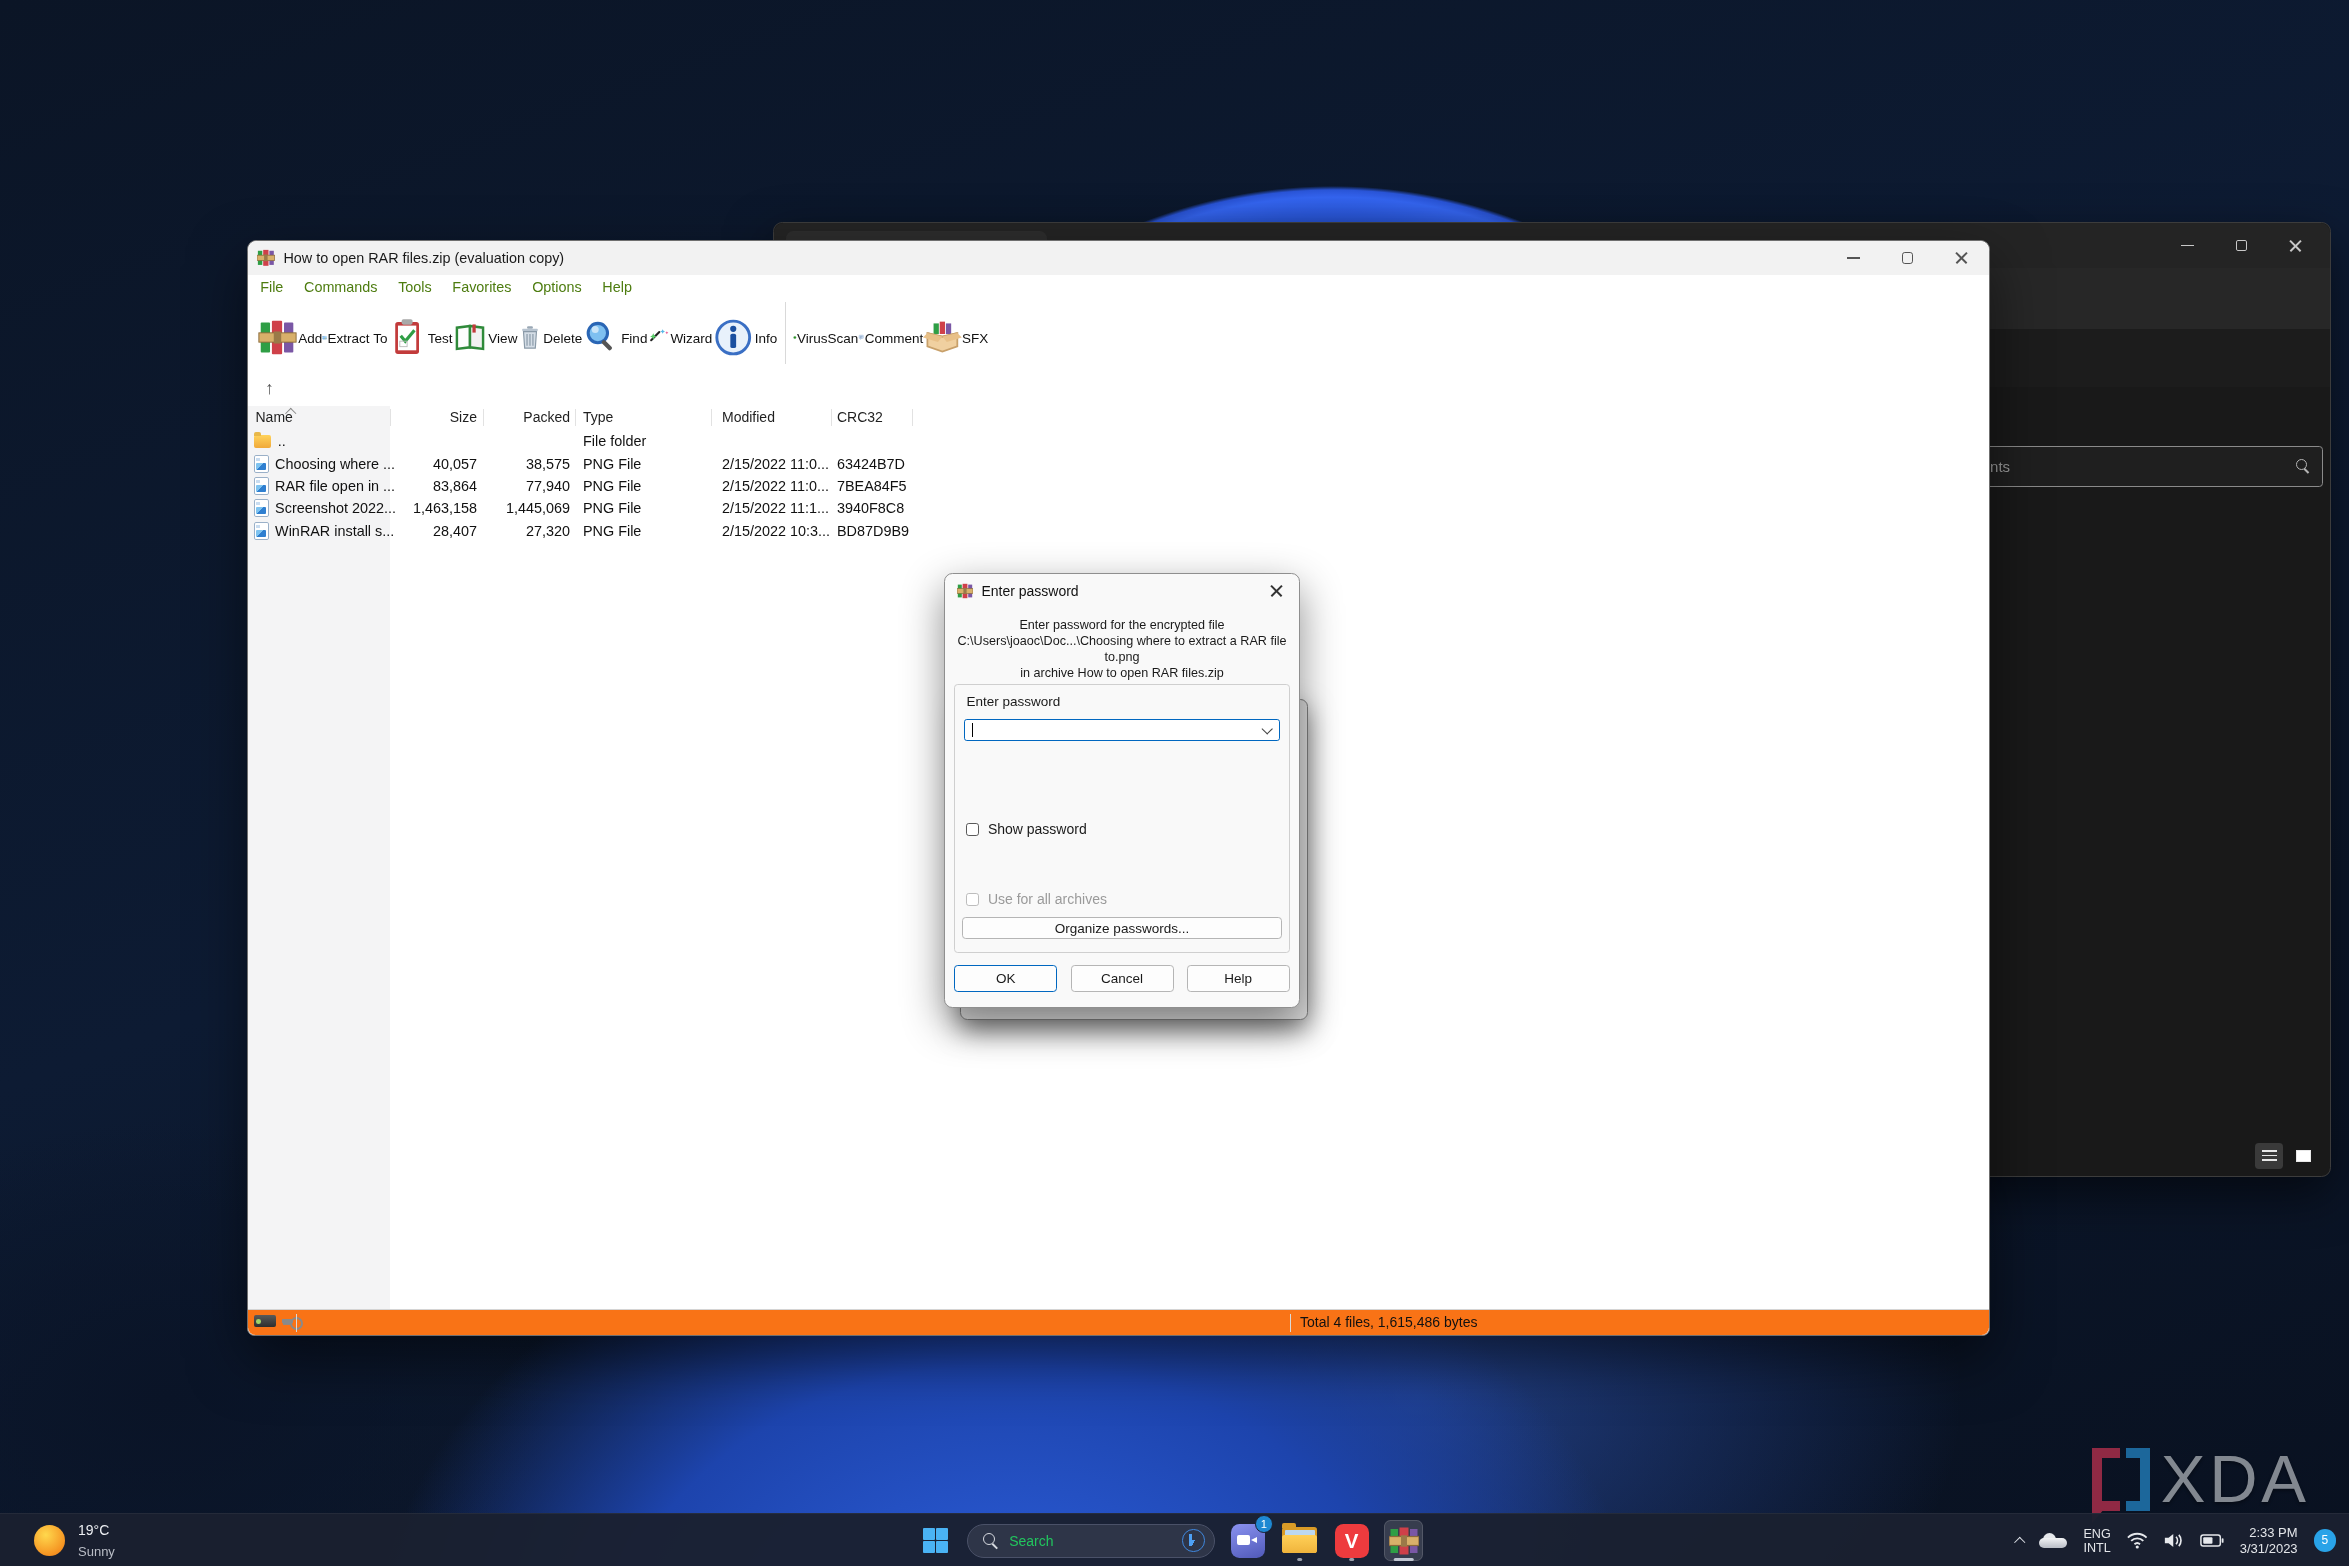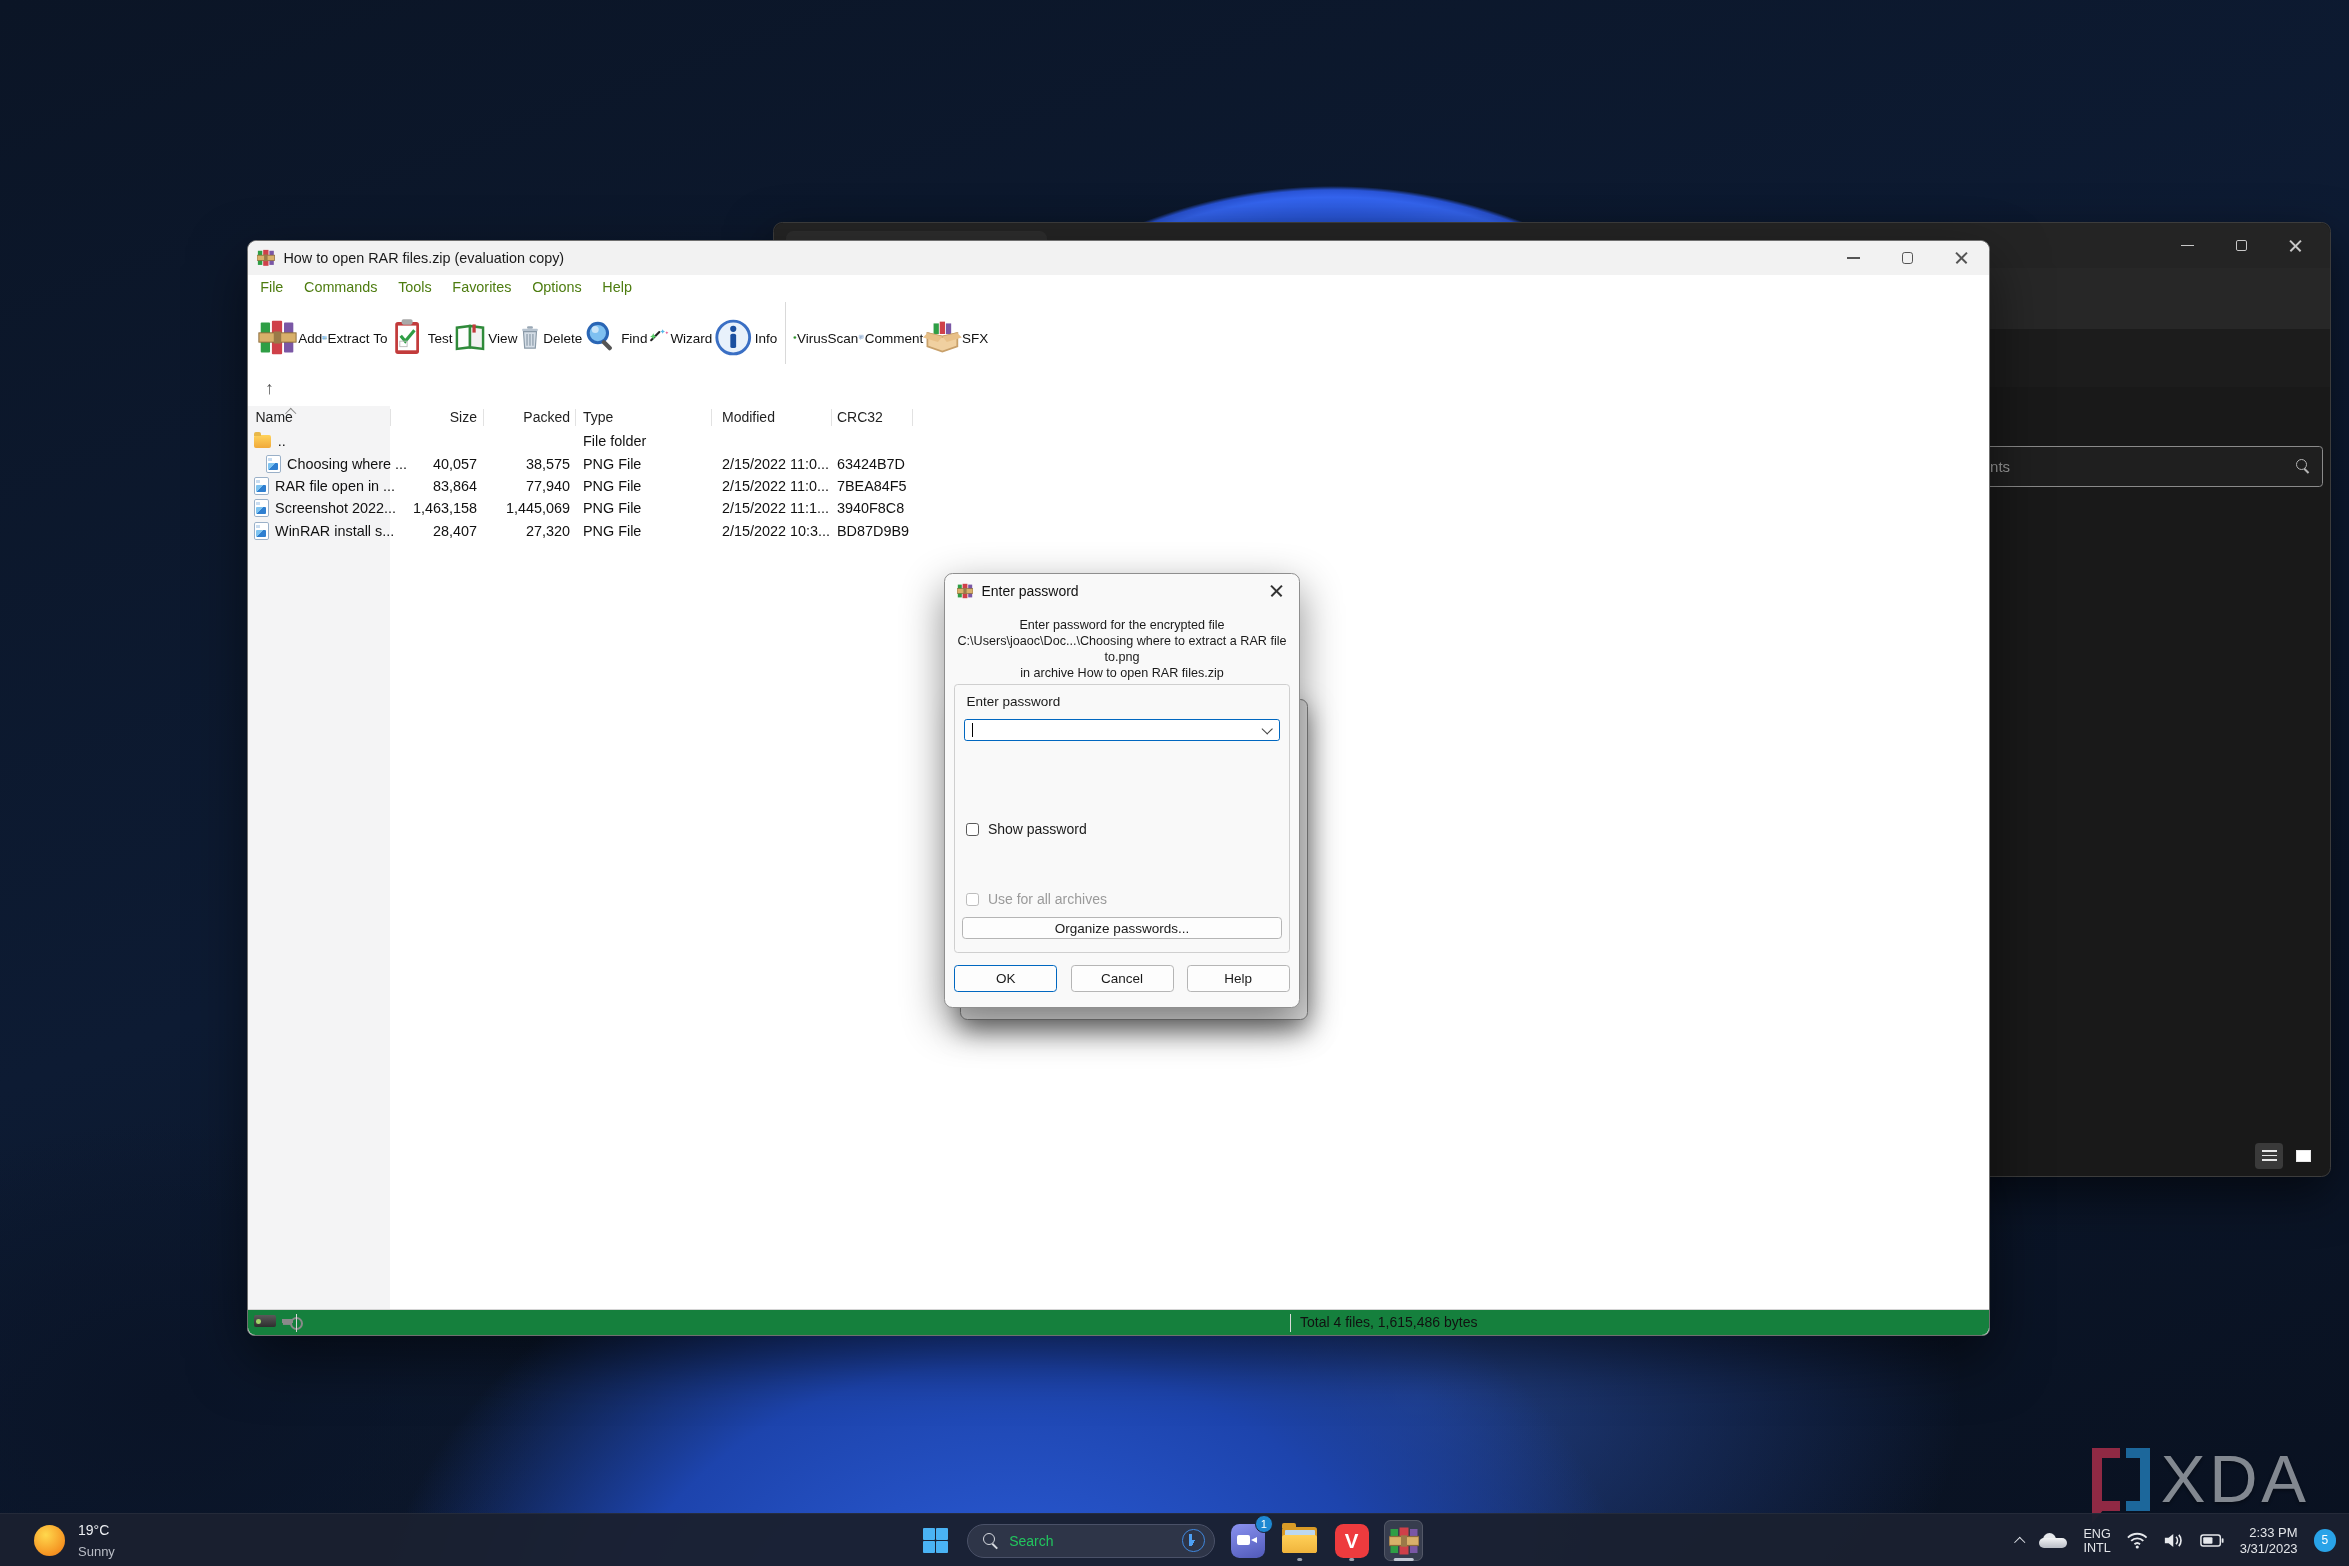--- a/index.html
+++ b/index.html
@@ -85,21 +85,21 @@
   .sort-strip { position:absolute; left:0; top:0; width:142px; bottom:0; background:#f4f4f5; }
   .wr-header { position:absolute; left:0; top:0; right:0; height:22.4px; font-size:14px; color:#1f1f1f; }
   .hcell { position:absolute; top:0; height:22.4px; display:flex; align-items:center; }
   .hsep { position:absolute; top:2.8px; width:0.9px; height:17px; background:#e2e2e2; }
   .sortmark { position:absolute; left:39px; top:-0.9px; }
   .wr-row { position:absolute; left:0; height:22.4px; font-size:14.4px; color:#111; }
   .cell { position:absolute; top:0; height:22.4px; display:flex; align-items:center; white-space:nowrap; }
   .cell.right { justify-content:flex-end; }
   .namecell { padding-left:5.6px; gap:6.5px; }
 
-  .wr-status { position:absolute; left:0; bottom:0; right:0; height:26px; background:#15803d; border-top:0.9px solid #d4d4d4;
+  .wr-status { position:absolute; left:0; bottom:0; right:0; height:26px; background:#f97316; border-top:0.9px solid #d4d4d4;
     border-radius:0 0 7.5px 7.5px; font-size:14px; color:#111; }
   .st-sep { position:absolute; top:3.7px; width:0.9px; height:18.6px; background:#d9d9d9; }
   .st-icons { position:absolute; left:5.6px; top:4.7px; display:flex; gap:5.6px; align-items:center; }
   .disk-ico { width:22.4px; height:12px; background:linear-gradient(#5a5a5a,#2e2e2e); border-radius:1.9px; position:relative; }
   .disk-ico::before { content:""; position:absolute; left:2.8px; top:3.7px; width:4.7px; height:4.7px; background:#9fd468; border-radius:50%; }
   .key-ico { position:relative; width:22.4px; height:13px; }
   .key-ico::before { content:""; position:absolute; right:0.9px; top:1.9px; width:9.3px; height:9.3px; border:2.3px solid #8a8a8a; border-radius:50%; }
   .key-ico::after { content:""; position:absolute; left:0; top:4.7px; width:11.2px; height:3.7px; background:#8a8a8a;
     box-shadow:0 2.8px 0 -0.9px #8a8a8a; }
   .st-total { position:absolute; left:1052px; top:3.7px; }
@@ -389,21 +389,21 @@
     </div>
 
     <div class="wr-row" style="top:24px;width:100%;">
       <div class="cell namecell" style="left:0;width:142px;">
           <span class="folder-ico"></span>
           <span>..</span>
         </div>
       <div class="cell" style="left:335px;width:121px;">File folder</div>
     </div>
     <div class="wr-row" style="top:47px;width:100%;">
-      <div class="cell namecell" style="left:12px;width:142px;">
+      <div class="cell namecell" style="left:0;width:142px;">
           <span class="png-ico"></span>
           <span>Choosing where ...</span>
         </div>
       <div class="cell right" style="left:149px;width:80px;">40,057</div>
       <div class="cell right" style="left:242px;width:80px;">38,575</div>
       <div class="cell" style="left:335px;width:121px;">PNG File</div>
       <div class="cell" style="left:474px;width:107px;">2/15/2022 11:0...</div>
       <div class="cell" style="left:589px;width:75px;">63424B7D</div>
     </div>
     <div class="wr-row" style="top:69px;width:100%;">

